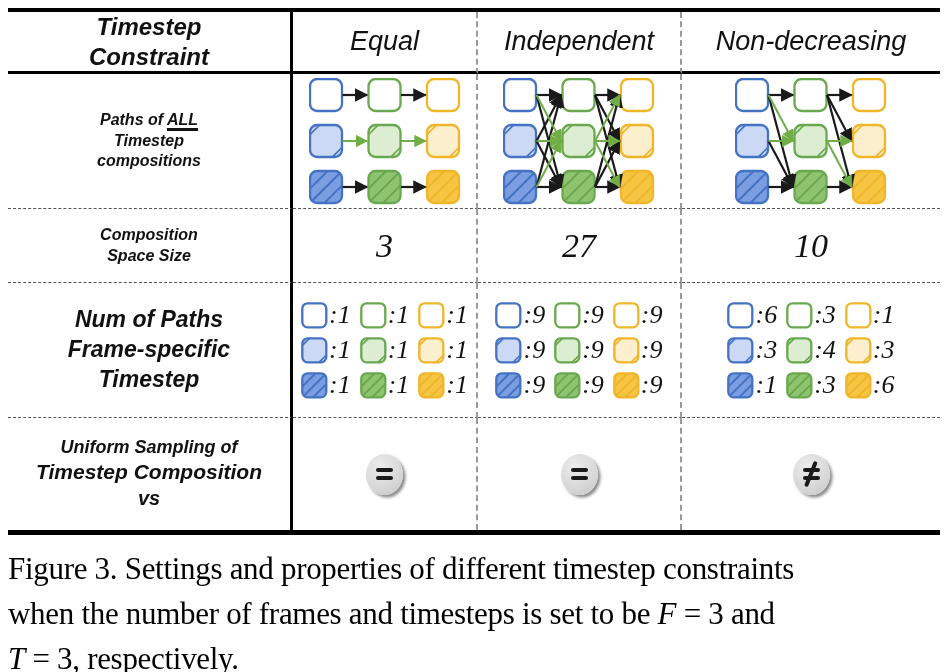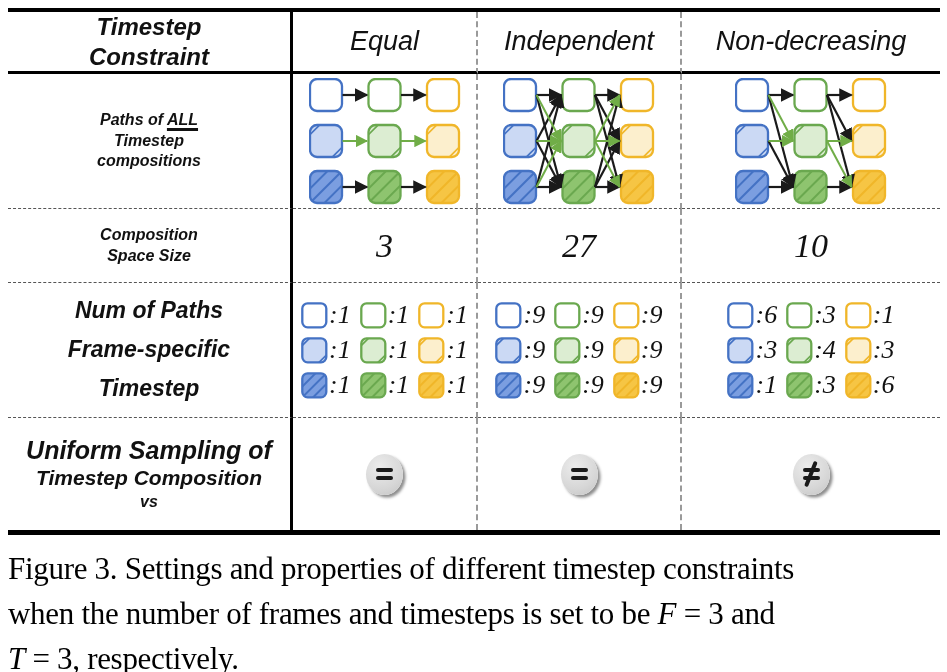--- a/index.html
+++ b/index.html
@@ -22,24 +22,24 @@
   .c1{border-right:3px solid #000;}
   .c2,.c3{border-right:2px dashed #9a9a9a;}
   .r1{border-bottom:3.5px solid #000;}
   .r2,.r3,.r4{border-bottom:1.5px dashed #555;}
 
   .hdr-corner{font-weight:bold;font-size:24px;line-height:1.25;}
   .hdr-label{font-size:27px;font-weight:400;}
 
   .rowlab{font-weight:bold;font-size:16px;line-height:1.3;}
   .rowlab .u{text-decoration:underline;text-decoration-thickness:2.5px;text-underline-offset:3px;}
-  .rowlab-sm{font-weight:bold;font-size:23px;line-height:1.3;gap:9px;}
-  .uniform-l1{font-weight:bold;font-size:25px;line-height:1.2;}
+  .rowlab-sm{font-weight:bold;font-size:23px;line-height:1.3;}
+  .uniform-l1{font-weight:bold;font-size:18px;line-height:1.2;}
   .uniform-l2{font-weight:bold;font-size:21px;line-height:1.25;}
-  .uniform-vs{font-weight:bold;font-size:16px;line-height:1.3;}
+  .uniform-vs{font-weight:bold;font-size:20px;line-height:1.3;}
 
   .sizeval{font-family:"Liberation Serif",serif;font-size:34px;}
 
   .diagram{display:block;}
 
   .counts{display:grid;grid-template-columns:repeat(3,auto);gap:8px 9px;}
   .count-cell{display:flex;align-items:center;gap:1px;}
   .count-num{font-family:"Liberation Serif",serif;font-size:26px;line-height:1;}
 
   .sym{

